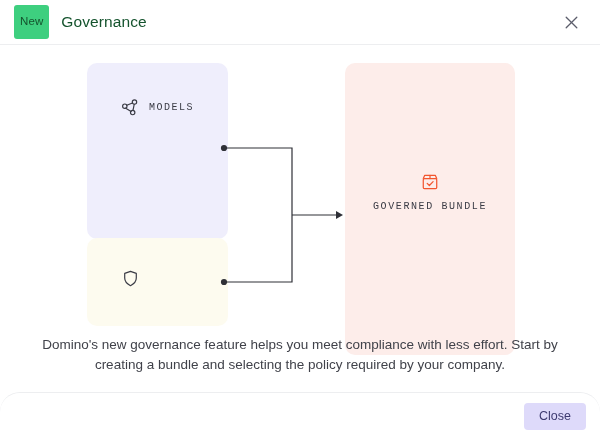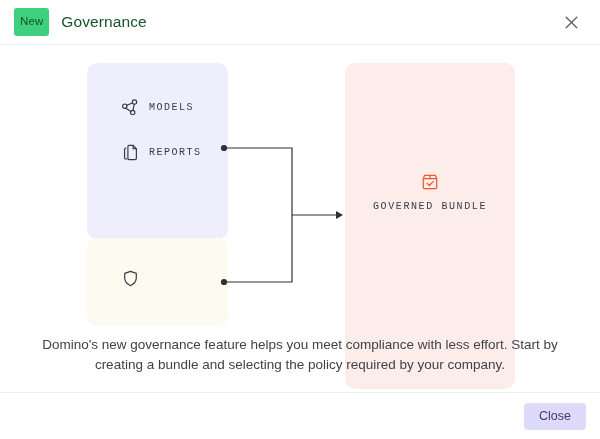--- a/index.html
+++ b/index.html
@@ -40,21 +40,21 @@
     align-items: center;
     justify-content: center;
     background: #3ecf7f;
     color: #14532d;
     font-size: 11.5px;
     font-weight: 400;
     letter-spacing: 0.1px;
     border-radius: 3px;
     padding: 3px 6px 3px 6px;
     line-height: 1;
-    height: 28px;
+    height: 34px;
     box-sizing: border-box;
   }
   .modal-title {
     margin-left: 12px;
     font-size: 15.5px;
     color: #14532d;
     letter-spacing: 0.1px;
   }
   .close-btn {
     margin-left: auto;
@@ -97,21 +97,21 @@
     left: 87px;
     top: 193px;
     width: 141px;
     height: 88px;
     background: #fdfbef;
   }
   .card-bundle {
     left: 345px;
     top: 18px;
     width: 170px;
-    height: 326px;
+    height: 292px;
     background: #fdedea;
   }
 
   .source-list {
     position: absolute;
     left: 33px;
     top: 33px;
     display: flex;
     flex-direction: column;
     gap: 23px;
@@ -201,20 +201,21 @@
   .modal-footer {
     height: 47px;
     min-height: 47px;
     border-top: 1px solid #edeef0;
     display: flex;
     align-items: center;
     justify-content: flex-end;
     gap: 10px;
     padding: 0 14px 0 14px;
     box-sizing: border-box;
+    border-radius: 20px;
   }
   .btn {
     border: none;
     border-radius: 4px;
     font-size: 12.5px;
     font-family: "Liberation Sans", sans-serif;
     cursor: pointer;
     height: 27px;
     padding: 0 15px;
     line-height: 1;
@@ -258,31 +259,20 @@
                 <circle cx="12.3" cy="15.3" r="2.3"></circle>
                 <line x1="6.1" y1="7.7" x2="12.1" y2="5.2"></line>
                 <line x1="5.0" y1="10.7" x2="10.6" y2="14.1"></line>
                 <line x1="13.9" y1="6.6" x2="12.6" y2="13.0"></line>
               </svg>
             </span>
             <span class="source-label">MODELS</span>
           </div>
 
 
-          <div class="source-row">
-            <span class="icon-box">
-              <svg width="19" height="19" viewBox="0 0 20 20" fill="none" stroke="currentColor" stroke-width="1.25" stroke-linecap="round" stroke-linejoin="round">
-                <path d="M16.2 6.0 V16.1 C16.2 16.85 15.6 17.45 14.85 17.45 H8.6 C7.85 17.45 7.25 16.85 7.25 16.1 V3.9 C7.25 3.15 7.85 2.55 8.6 2.55 H12.75 Z"></path>
-                <path d="M12.75 2.55 V6.0 H16.2"></path>
-                <path d="M4.9 5.4 C4.2 5.6 3.75 6.2 3.75 6.95 V15.5"></path>
-                <path d="M3.75 15.5 C3.75 16.25 4.35 16.85 5.1 16.85 H6.2"></path>
-              </svg>
-            </span>
-            <span class="source-label">REPORTS</span>
-          </div>
 
         </div>
       </div>
 
       <div class="card card-policy">
         <div class="policy-inner">
           <span class="icon-box">
             <svg width="19" height="19" viewBox="0 0 20 20" fill="none" stroke="currentColor" stroke-width="1.25" stroke-linecap="round" stroke-linejoin="round">
               <path d="M10 17.6 C10 17.6 16.1 14.6 16.1 9.6 V4.6 L10 2.5 L3.9 4.6 V9.6 C3.9 14.6 10 17.6 10 17.6 Z"></path>
             </svg>

